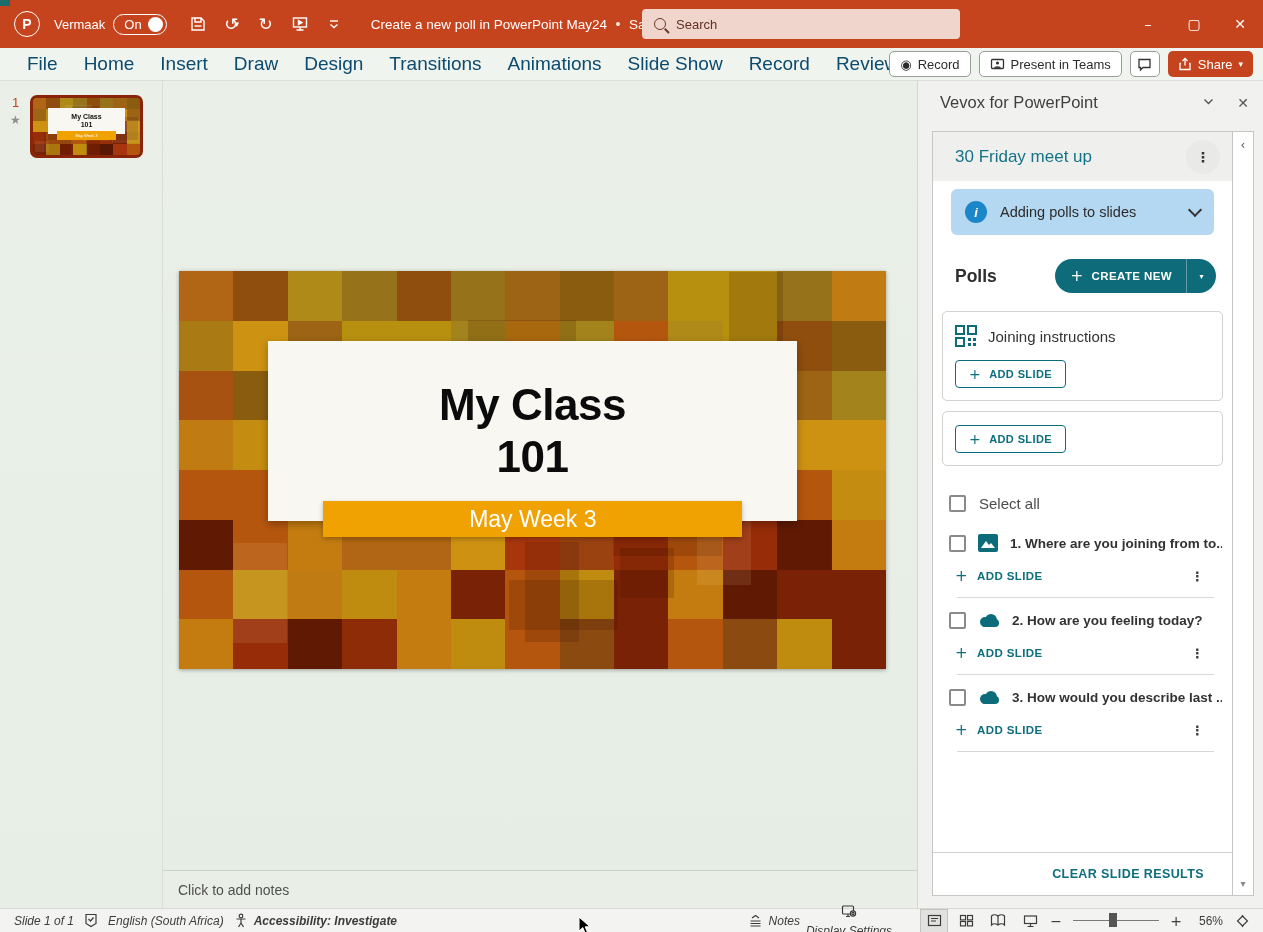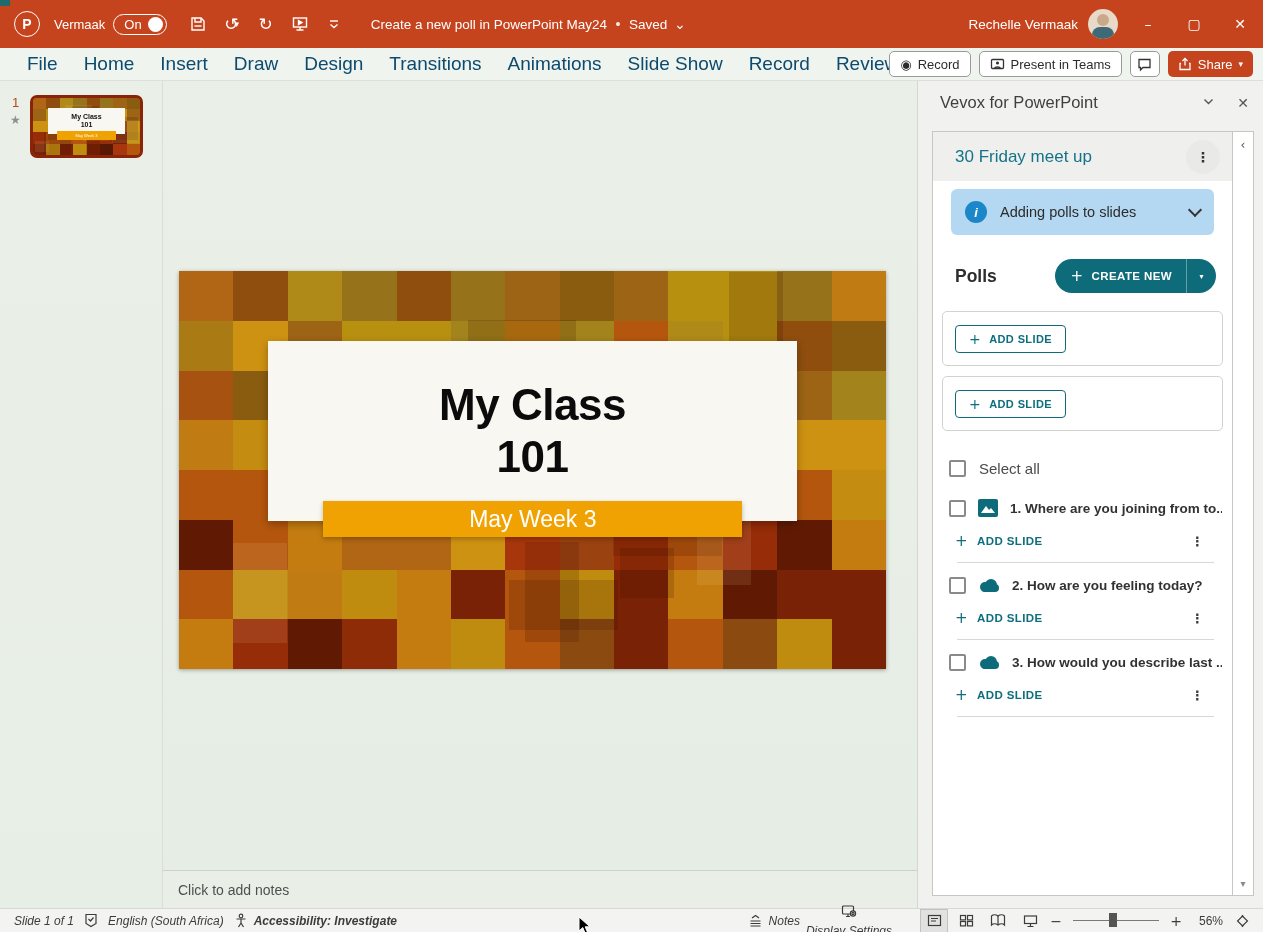--- a/index.html
+++ b/index.html
@@ -164,26 +164,23 @@
           <path d="M3.5 7.5 l3.5 3 3.5 -3"></path>
       </svg>
     </span>
   </div>
   <div class="tb-title">
     <span>Create a new poll in PowerPoint May24</span>
     <span class="tb-sep glyph">•</span>
     <span>Saved</span>
     <span class="glyph">⌄</span>
   </div>
-  <div class="tb-user">
-    <span>Rechelle Vermaak</span>
-    <span class="avatar">
-        <span class="head"></span>
-        <span class="body"></span>
-      </span>
+  <div class="tb-search">
+    <span class="search-glass"></span>
+    <span>Search</span>
   </div>
   <div class="win-controls">
     <span class="win-btn glyph">–</span>
     <span class="win-btn glyph">▢</span>
     <span class="win-btn glyph">✕</span>
   </div>
 </div>
 
 <div class="ribbon">
   <div class="tabs">
@@ -457,20 +454,34 @@
         <span class="create-btn">
           <span class="create-main">
             <span class="plus glyph">+</span>
             <span>CREATE NEW</span>
           </span>
           <span class="create-caret glyph">▾</span>
         </span>
       </div>
 
       <div class="tool-card">
+        <div class="tool-card-top">
+          <svg width="22" height="22" viewBox="0 0 22 22">
+            <g fill="#0d6b7a">
+                <rect x="1" y="1" width="8" height="8" fill="none" stroke="#0d6b7a" stroke-width="2"></rect>
+                <rect x="13" y="1" width="8" height="8" fill="none" stroke="#0d6b7a" stroke-width="2"></rect>
+                <rect x="1" y="13" width="8" height="8" fill="none" stroke="#0d6b7a" stroke-width="2"></rect>
+                <rect x="13" y="13" width="3" height="3"></rect>
+                <rect x="18" y="13" width="3" height="3"></rect>
+                <rect x="13" y="18" width="3" height="3"></rect>
+                <rect x="18" y="18" width="3" height="3"></rect>
+              </g>
+          </svg>
+          <span class="tool-label">Joining instructions</span>
+        </div>
         <span class="addslide-btn">
           <span class="plus glyph">+</span>
           <span>ADD SLIDE</span>
         </span>
       </div>
 
       <div class="tool-card">
         <span class="addslide-btn">
           <span class="plus glyph">+</span>
           <span>ADD SLIDE</span>
@@ -542,20 +553,23 @@
         <div class="poll-item-actions">
           <span class="addslide-link">
             <span class="plus glyph">+</span>
             <span>ADD SLIDE</span>
           </span>
           <span class="kebab-sm glyph">⋮</span>
         </div>
         <div class="poll-divider"></div>
       </div>
 
+      <div class="panel-footer">
+        <span class="clear-results">CLEAR SLIDE RESULTS</span>
+      </div>
     </div>
 
     <div class="panel-strip">
       <span class="strip-collapse glyph">‹</span>
       <span class="strip-down glyph">▾</span>
     </div>
   </div>
 </div>
 
 <div class="statusbar">

